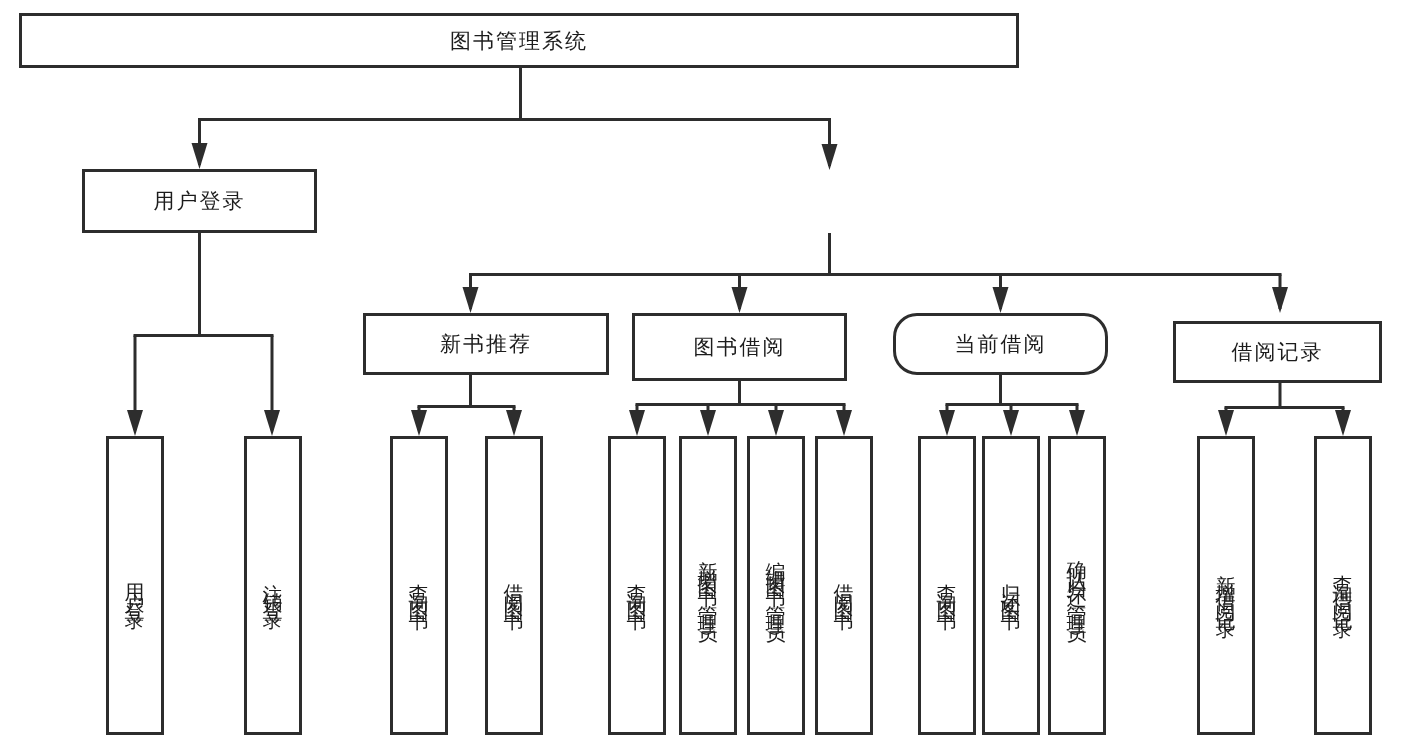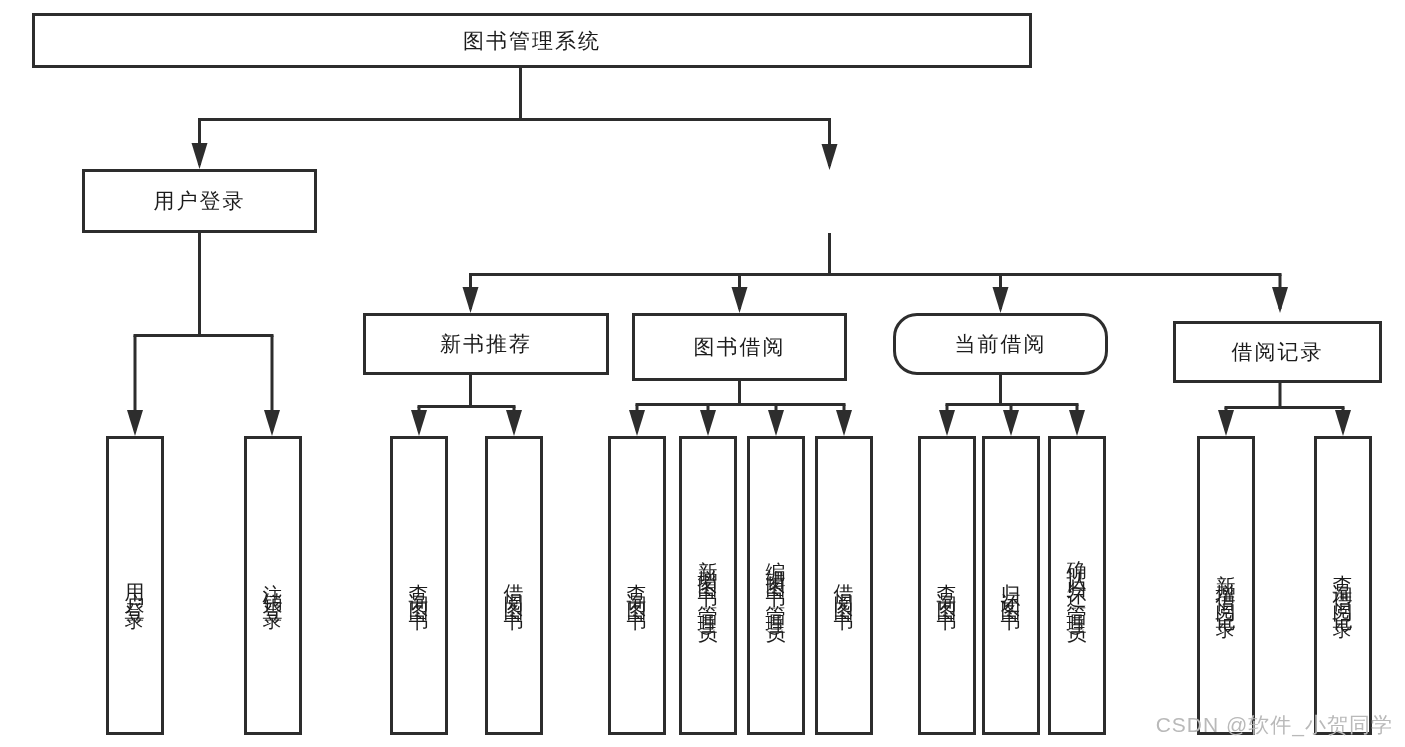--- a/index.html
+++ b/index.html
@@ -143,21 +143,21 @@
     <g>
       <line x1="1280" y1="375" x2="1280" y2="409"></line>
       <line x1="1224.5" y1="407.5" x2="1344.5" y2="407.5"></line>
       <line x1="1226" y1="407.5" x2="1226" y2="430"></line>
       <polygon points="1218,410 1234,410 1226,436"></polygon>
       <line x1="1343" y1="407.5" x2="1343" y2="430"></line>
       <polygon points="1335,410 1351,410 1343,436"></polygon>
     </g>
   </svg>
 
-  <div class="box" style="left:32px;top:13px;width:1000px;height:55px;">
+  <div class="box" style="left:19px;top:13px;width:1000px;height:55px;">
     <span class="hlabel">图书管理系统</span>
   </div>
 
   <div class="box" style="left:82px;top:169px;width:235px;height:64px;">
     <span class="hlabel">用户登录</span>
   </div>
 
   <div class="box" style="left:363px;top:313px;width:246px;height:62px;">
     <span class="hlabel">新书推荐</span>
   </div>
@@ -208,15 +208,14 @@
     <span class="vtext">确认归还（管理员）</span>
   </div>
 
   <div class="box leaf" style="left:1197px;">
     <span class="vtext">新增借阅记录</span>
   </div>
   <div class="box leaf" style="left:1314px;">
     <span class="vtext">查询借阅记录</span>
   </div>
 
-  <div class="watermark">CSDN @软件_小贺同学</div>
 
 </div>
 
 </body></html>

